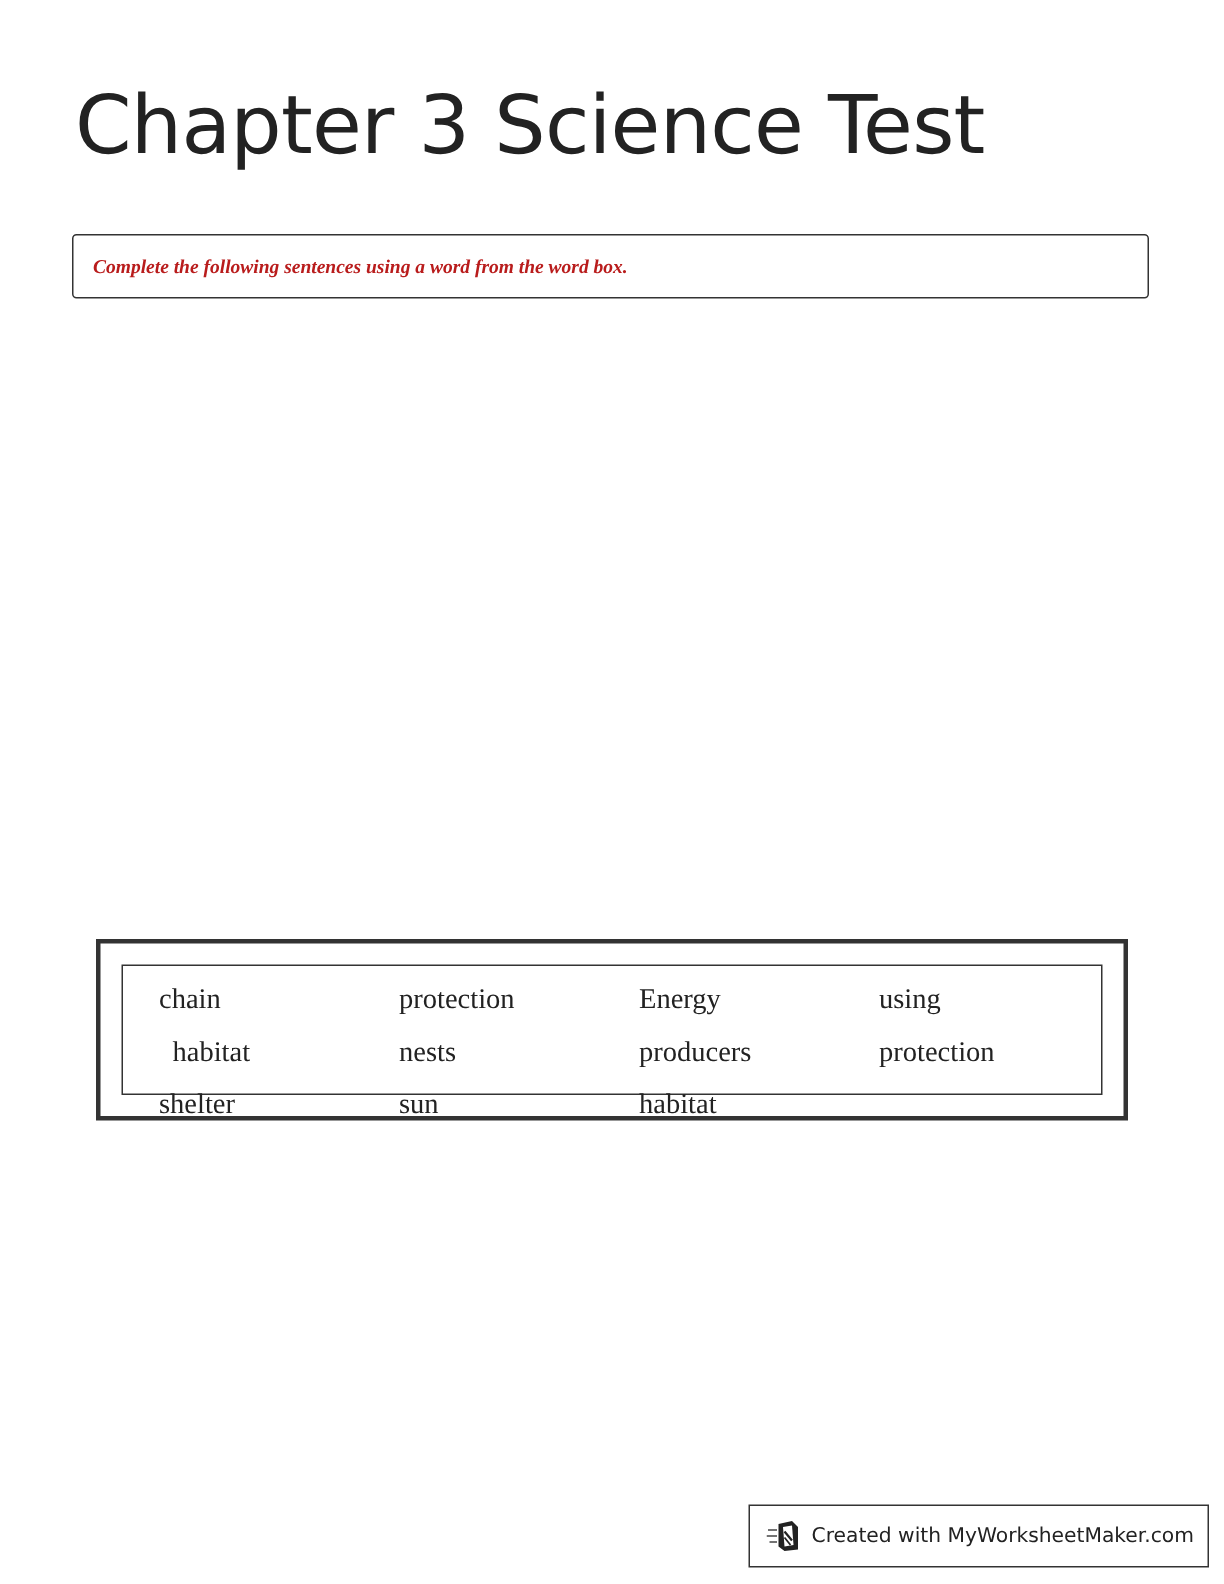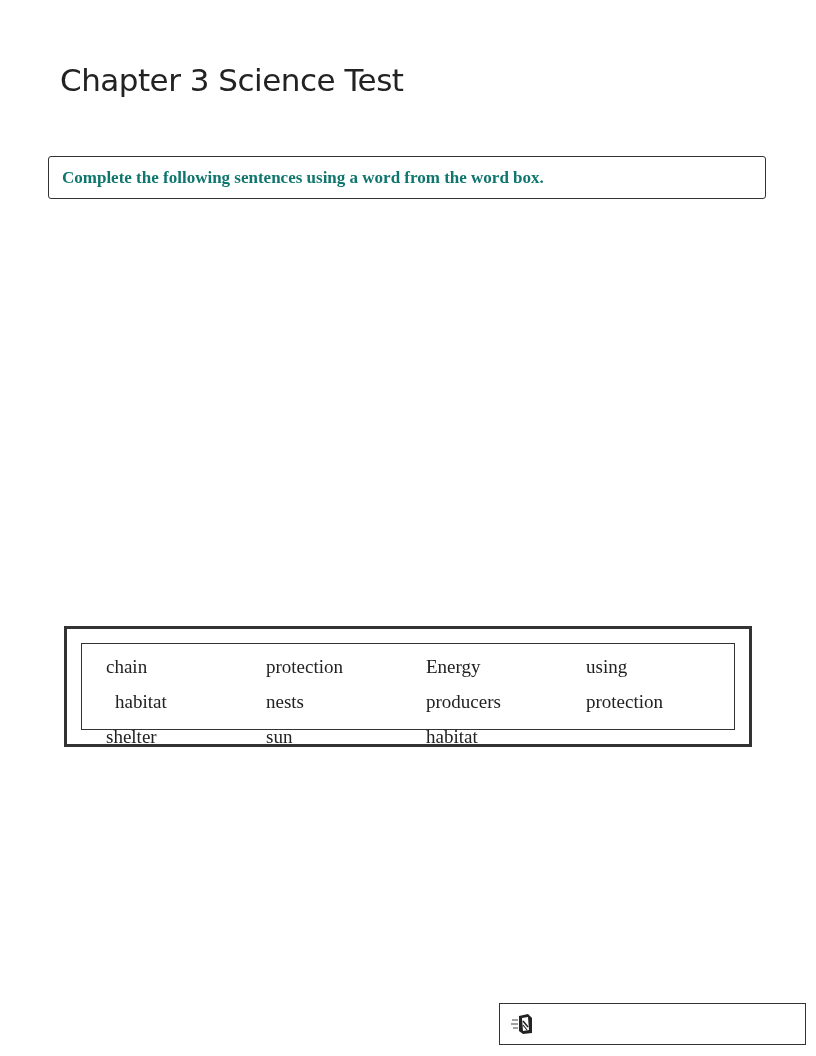--- a/index.html
+++ b/index.html
@@ -1,28 +1,28 @@
 <!DOCTYPE html>
 <html><head>
 <meta charset="utf-8">
 <style>
   html, body { margin: 0; padding: 0; background: #ffffff; }
   body { width: 816px; height: 1056px; position: relative; overflow: hidden; }
   .title {
     position: absolute; left: 48px; top: 50px;
-    font-family: "DejaVu Sans", sans-serif; font-size: 31px; color: #222;
-    letter-spacing: -0.5px; font-weight: normal; margin: 12px; white-space: nowrap;
+    font-family: "DejaVu Sans", sans-serif; font-size: 54px; color: #222;
+    letter-spacing: -0.5px; font-weight: normal; margin: 2px; white-space: nowrap;
   }
   .instructions {
     position: absolute; left: 48px; top: 156px; width: 718px; height: 43px;
     border: 1.5px solid #333; border-radius: 3px; box-sizing: border-box;
     display: flex; align-items: center; padding-left: 13px;
   }
   .instructions span {
-    font-family: "Liberation Serif", serif; font-weight: bold; font-size: 17px; color: #0f766e;
+    font-family: "Liberation Serif", serif; font-weight: bold; font-size: 13px; color: #b91c1c; font-style: italic;
   }
   .wordbox {
     position: absolute; left: 64px; top: 626px; width: 688px; height: 121px;
     border: 3px solid #333; box-sizing: border-box; padding: 14px;
   }
   .wordbox-inner {
     width: 100%; height: 100%; border: 1.5px solid #333; box-sizing: border-box;
     position: relative;
   }
   .word {
@@ -70,13 +70,14 @@
 <div class="footer">
   <svg class="logo" viewBox="0 0 24 22">
     <line x1="1" y1="7" x2="7" y2="7" stroke="#444" stroke-width="1"></line>
     <line x1="0" y1="11" x2="7" y2="11" stroke="#444" stroke-width="1"></line>
     <line x1="2" y1="15" x2="7" y2="15" stroke="#444" stroke-width="1"></line>
     <polygon points="8,3 17,1 21,5 21,20 12,21 8,18" fill="#222"></polygon>
     <polygon points="11,5 17,4 18,17 12,18" fill="#fff"></polygon>
     <line x1="12" y1="8" x2="17" y2="14" stroke="#222" stroke-width="1.5"></line>
     <line x1="12" y1="12" x2="16" y2="17" stroke="#222" stroke-width="1.2"></line>
   </svg>
+  <span class="footer-text">Created with MyWorksheetMaker.com</span>
 </div>
 
 </body></html>

